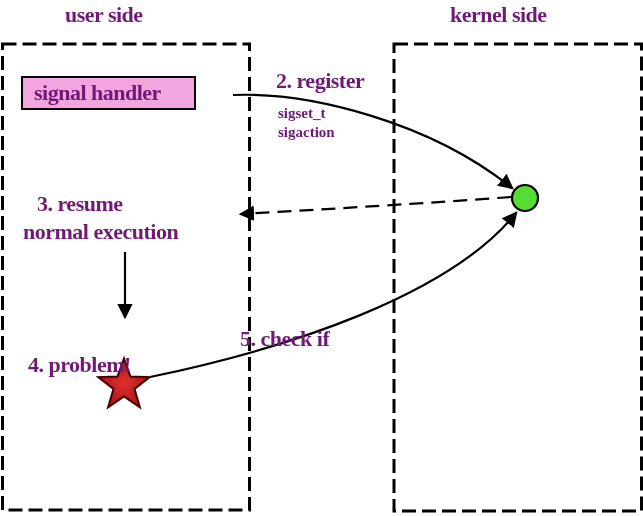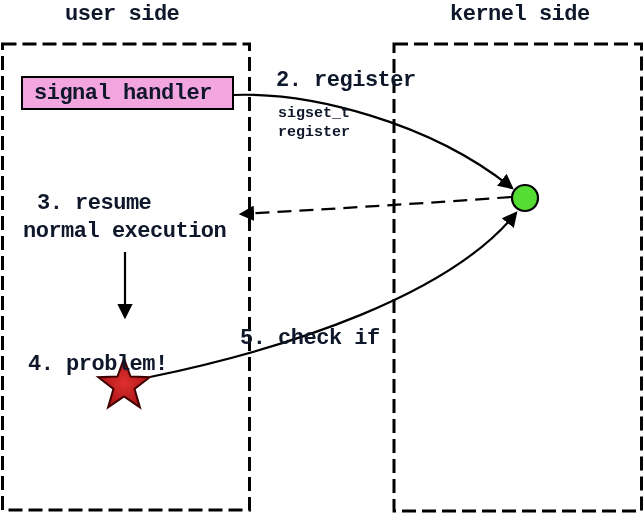--- a/index.html
+++ b/index.html
@@ -2,23 +2,23 @@
 <html><head>
 <meta charset="utf-8">
 <style>
   * { margin: 0; padding: 0; box-sizing: border-box; }
   html, body { background: #ffffff; }
   #canvas {
     position: relative;
     width: 643px;
     height: 516px;
     background: #ffffff;
-    font-family: Liberation Mono, monospace;
+    font-family: Liberation Serif, serif;
     font-weight: bold;
-    color: #0f172a;
+    color: #701a75;
     overflow: hidden;
   }
   #shapes {
     position: absolute;
     left: 0; top: 0;
     width: 643px; height: 516px;
   }
   .lbl {
     position: absolute;
     white-space: nowrap;
@@ -29,21 +29,21 @@
   .lbl-sm {
     position: absolute;
     white-space: nowrap;
     font-size: 15px;
     line-height: 19px;
     letter-spacing: 0px;
   }
   #handler-box {
     position: absolute;
     left: 21px; top: 76px;
-    width: 213px; height: 34px;
+    width: 175px; height: 34px;
     border: 2px solid #000000;
     display: flex;
     align-items: center;
     padding-left: 11px;
     font-size: 22px;
     letter-spacing: -0.5px;
   }
 </style>
 </head>
 <body>
@@ -79,21 +79,21 @@
   </svg>
 
   <div class="lbl" style="left:65px; top:3px;">user side</div>
   <div class="lbl" style="left:450px; top:3px;">kernel side</div>
 
 
   <div id="handler-box" style="background-color: rgb(243, 165, 224);">signal handler</div>
 
   <div class="lbl" style="left:254px; top:69px;margin-left:22px;">2. register</div>
   <div class="lbl-sm" style="left:278px; top:104px;">sigset_t</div>
-  <div class="lbl-sm" style="left:278px; top:123px;">register</div>
+  <div class="lbl-sm" style="left:278px; top:123px;">sigaction</div>
 
   <div class="lbl" style="left:25px; top:192px;margin-left:12px;">3. resume</div>
   <div class="lbl" style="left:23px; top:220px;">normal execution</div>
 
   <div class="lbl" style="left:28px; top:329px;margin-top:24px;">4. problem!</div>
 
   <div class="lbl" style="left:240px; top:327px;">5. check if</div>
 
 </div>
 

